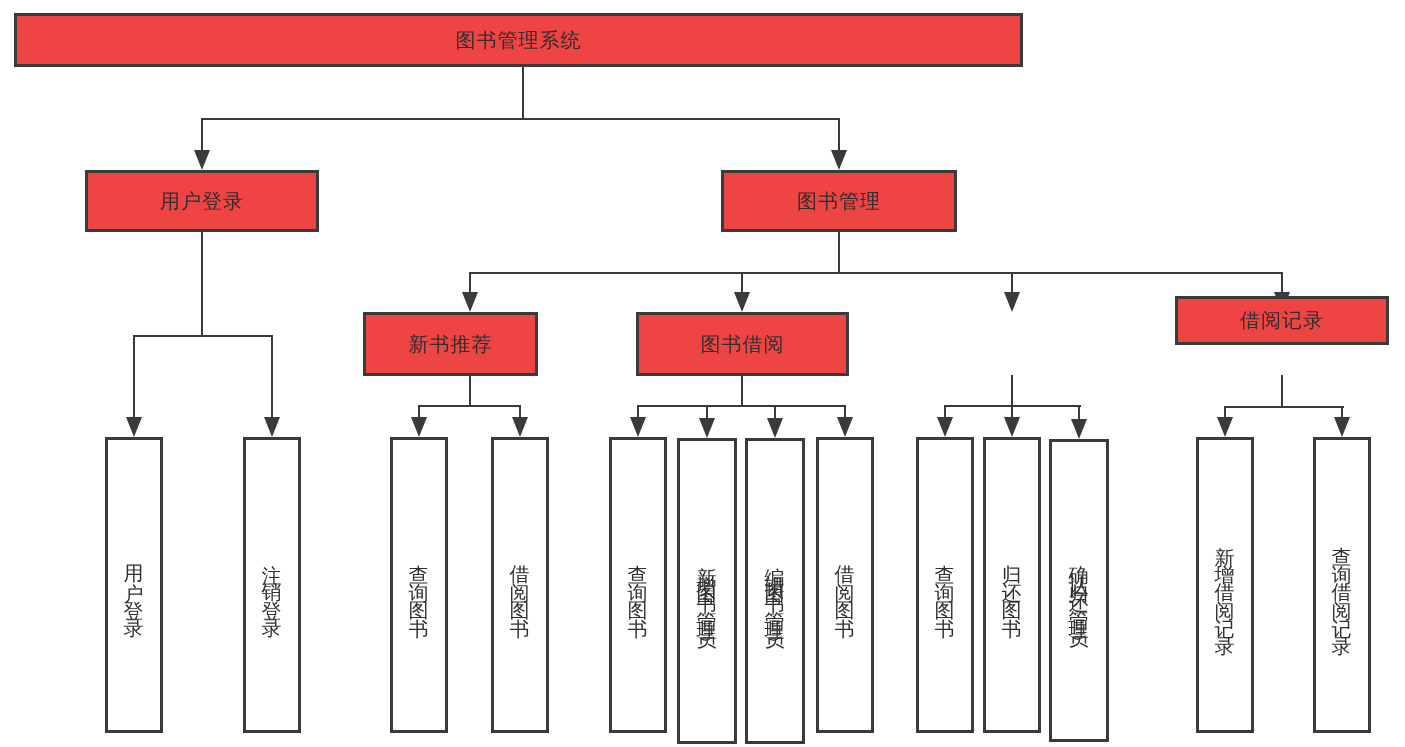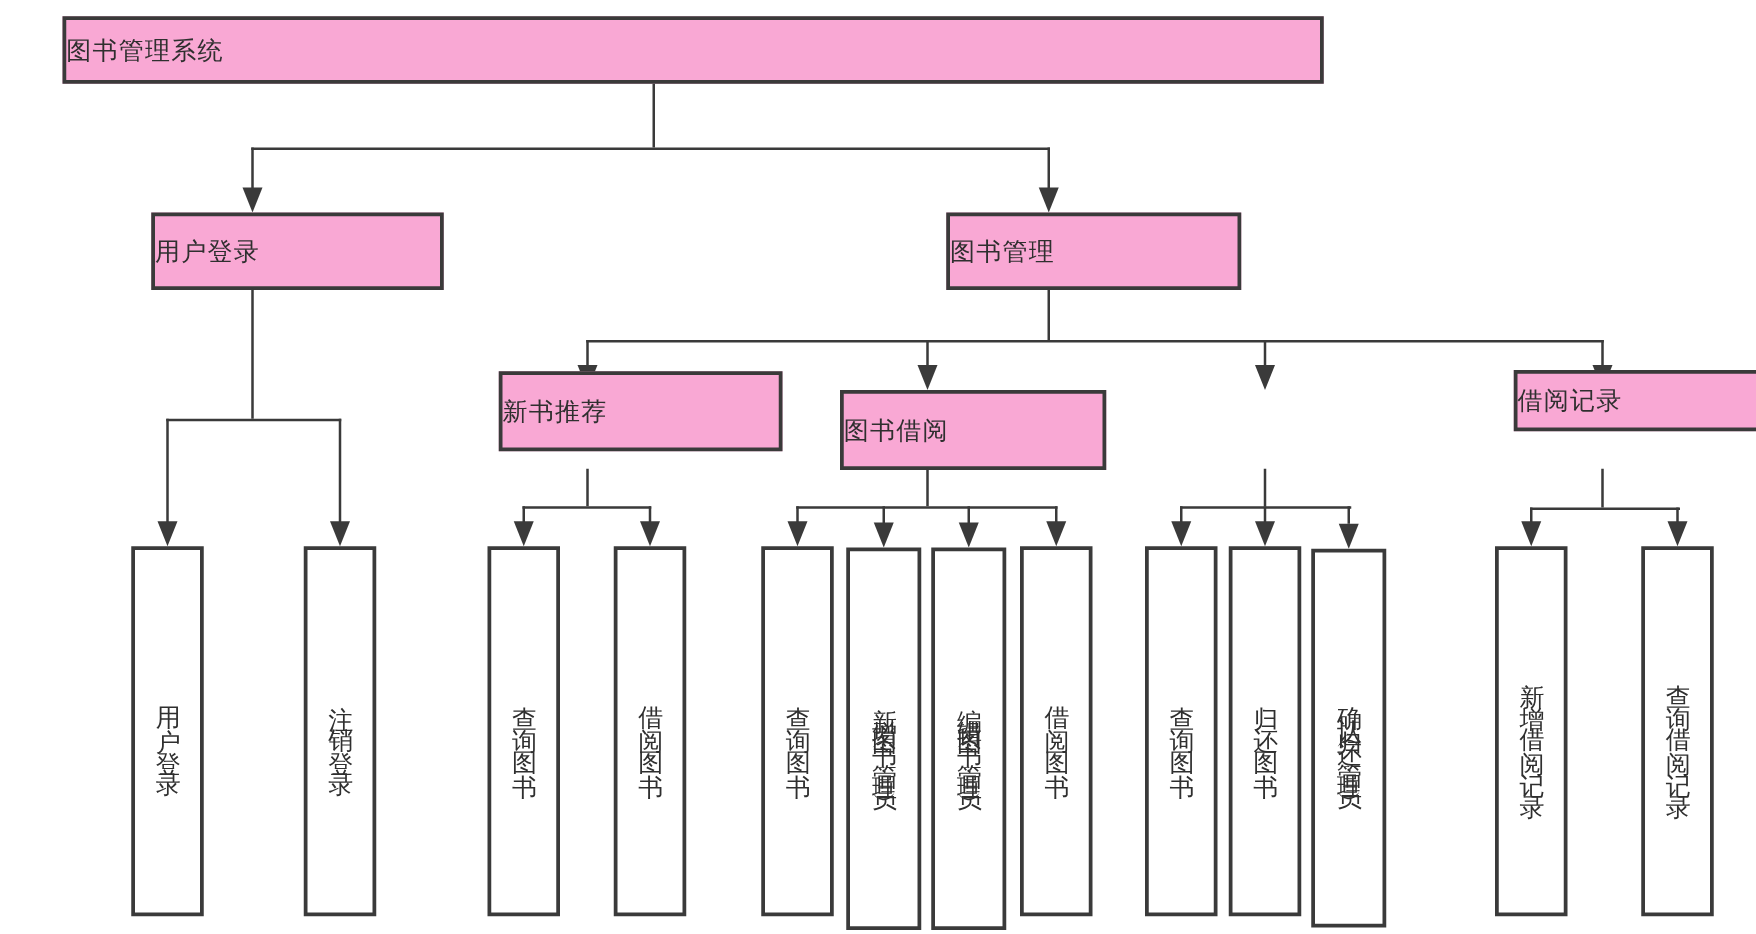--- a/index.html
+++ b/index.html
@@ -9,28 +9,27 @@
     height: 747px;
     background: #ffffff;
     overflow: hidden;
     font-family: "Liberation Sans", sans-serif;
     color: #2f2f2f;
   }
   .node {
     position: absolute;
     box-sizing: border-box;
     border: 3px solid #3a3a3a;
-    background: #f9a8d4;
+    background: #ef4444;
     display: flex;
     align-items: center;
-    justify-content: flex-start;
+    justify-content: center;
     font-size: 20px;
     letter-spacing: 1px;
     color: #2f2f2f;
-    margin-left: 36px;
   }
   .leaf {
     position: absolute;
     box-sizing: border-box;
     border: 3px solid #3a3a3a;
     background: #ffffff;
     display: flex;
     align-items: center;
     justify-content: center;
     font-size: 20px;
@@ -105,21 +104,21 @@
   <div class="hline" style="left:469px;top:272px;width:814px;"></div>
   <div class="vline" style="left:469px;top:272px;height:22px;"></div>
   <div class="arrow" style="left:462px;top:292px;"></div>
   <div class="vline" style="left:741px;top:272px;height:22px;"></div>
   <div class="arrow" style="left:734px;top:292px;"></div>
   <div class="vline" style="left:1011px;top:272px;height:22px;"></div>
   <div class="arrow" style="left:1004px;top:292px;"></div>
   <div class="vline" style="left:1281px;top:272px;height:22px;"></div>
   <div class="arrow" style="left:1274px;top:292px;"></div>
 
-  <div class="node" style="left:363px;top:297px;width:227px;height:64px;">
+  <div class="node" style="left:363px;top:312px;width:175px;height:64px;">
     <span>新书推荐</span>
   </div>
   <div class="node" style="left:636px;top:312px;width:213px;height:64px;">
     <span>图书借阅</span>
   </div>
   <div class="node" style="left:1175px;top:296px;width:214px;height:49px;">
     <span>借阅记录</span>
   </div>
 
   <div class="vline" style="left:469px;top:375px;height:30px;"></div>

